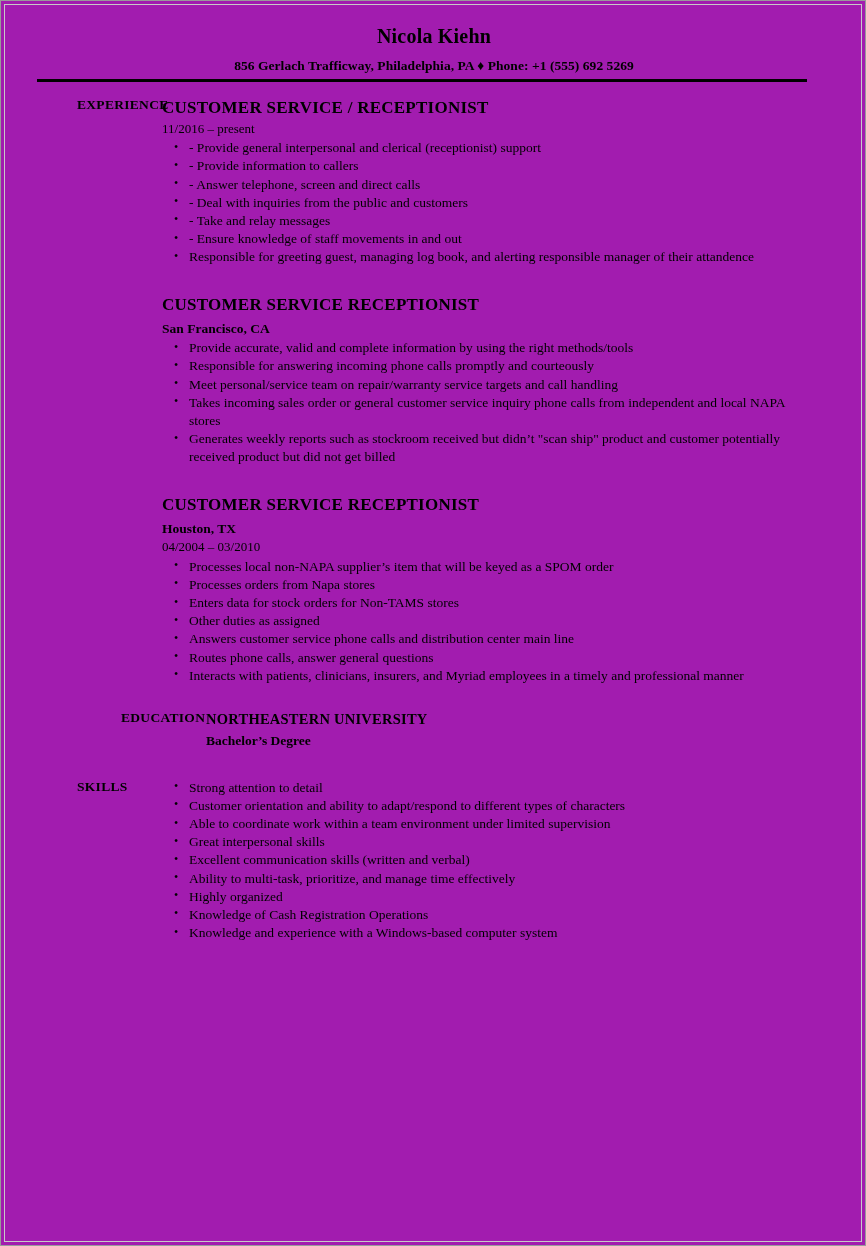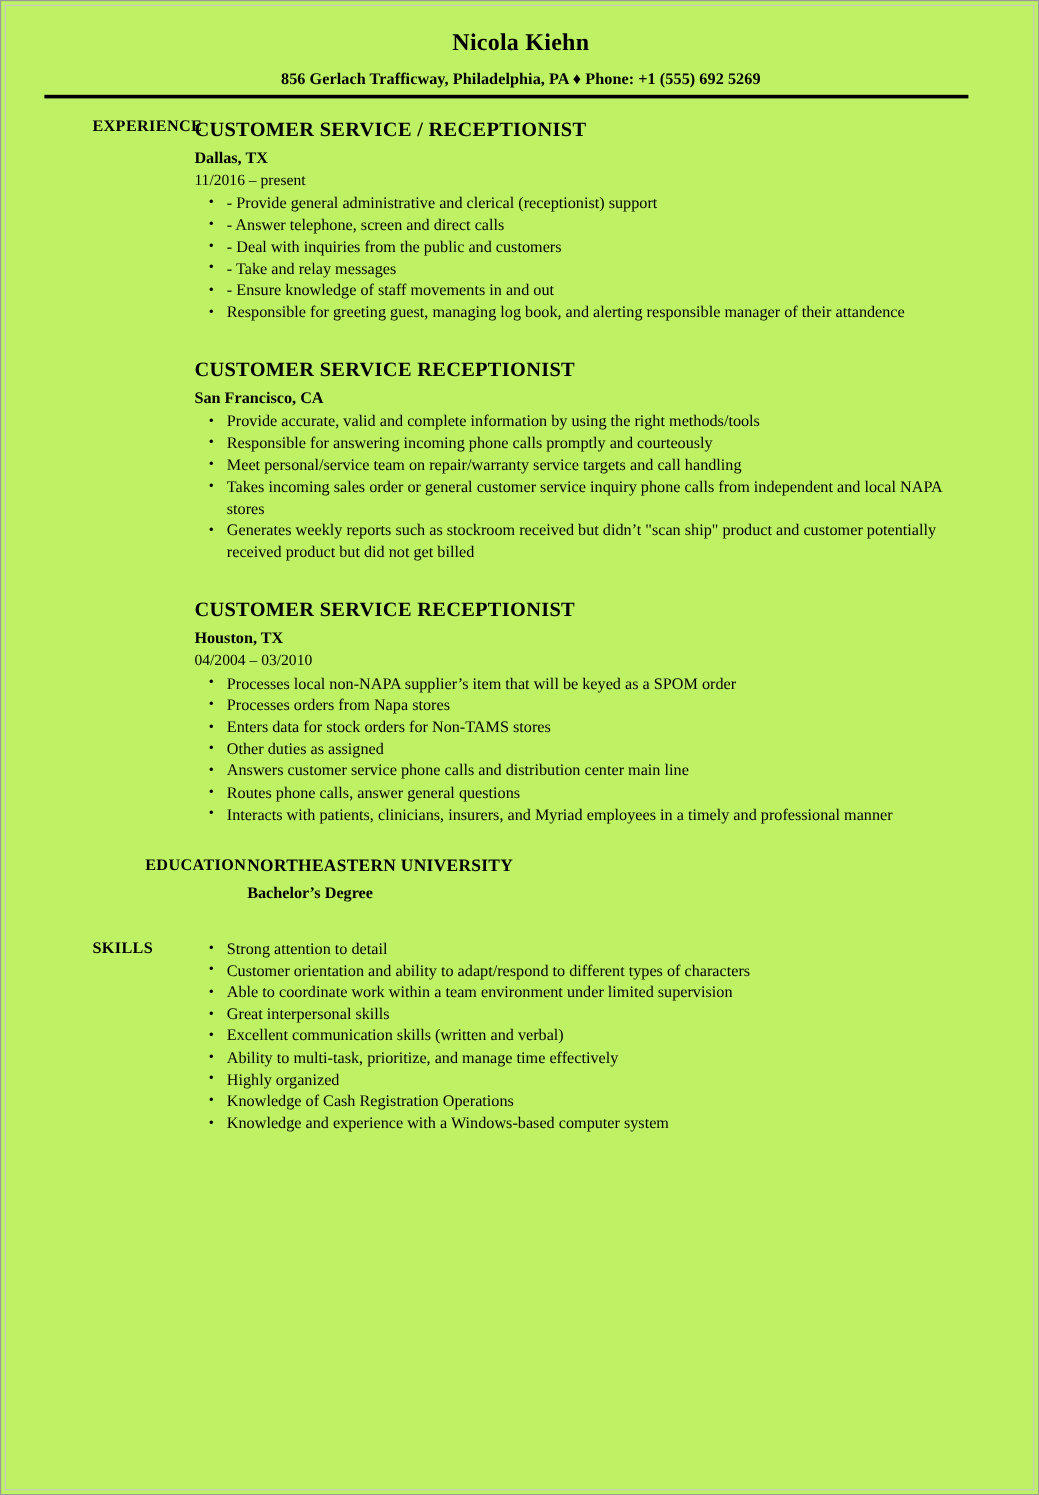--- a/index.html
+++ b/index.html
@@ -4,21 +4,21 @@
 <style>
   html, body {
     margin: 0;
     padding: 0;
     background: #ffffff;
   }
   .page {
     position: relative;
     width: 866px;
     height: 1246px;
-    background: #bef264;
+    background: #a21caf;
     box-sizing: border-box;
     border: 1px solid #9a9a9a;
     overflow: hidden;
     font-family: "Liberation Serif", "DejaVu Serif", serif;
     color: #000000;
   }
   .inner-frame {
     position: absolute;
     left: 3px;
     top: 3px;
@@ -157,24 +157,24 @@
       <div class="contact-line">856 Gerlach Trafficway, Philadelphia, PA ♦ Phone: +1 (555) 692 5269</div>
     </div>
     <div class="header-rule"></div>
 
     <div class="section" id="experience-section">
       <div class="section-label">EXPERIENCE</div>
       <div class="section-body">
 
         <div class="job">
           <div class="job-title">CUSTOMER SERVICE / RECEPTIONIST</div>
-          <div class="job-location">Dallas, TX</div>
           <div class="job-dates">11/2016 – present</div>
           <ul class="bullets">
-            <li>- Provide general administrative and clerical (receptionist) support</li>
+            <li>- Provide general interpersonal and clerical (receptionist) support</li>
+            <li>- Provide information to callers</li>
             <li>- Answer telephone, screen and direct calls</li>
             <li>- Deal with inquiries from the public and customers</li>
             <li>- Take and relay messages</li>
             <li>- Ensure knowledge of staff movements in and out</li>
             <li>Responsible for greeting guest, managing log book, and alerting responsible manager of their attandence</li>
           </ul>
         </div>
 
         <div class="job">
           <div class="job-title">CUSTOMER SERVICE RECEPTIONIST</div>

